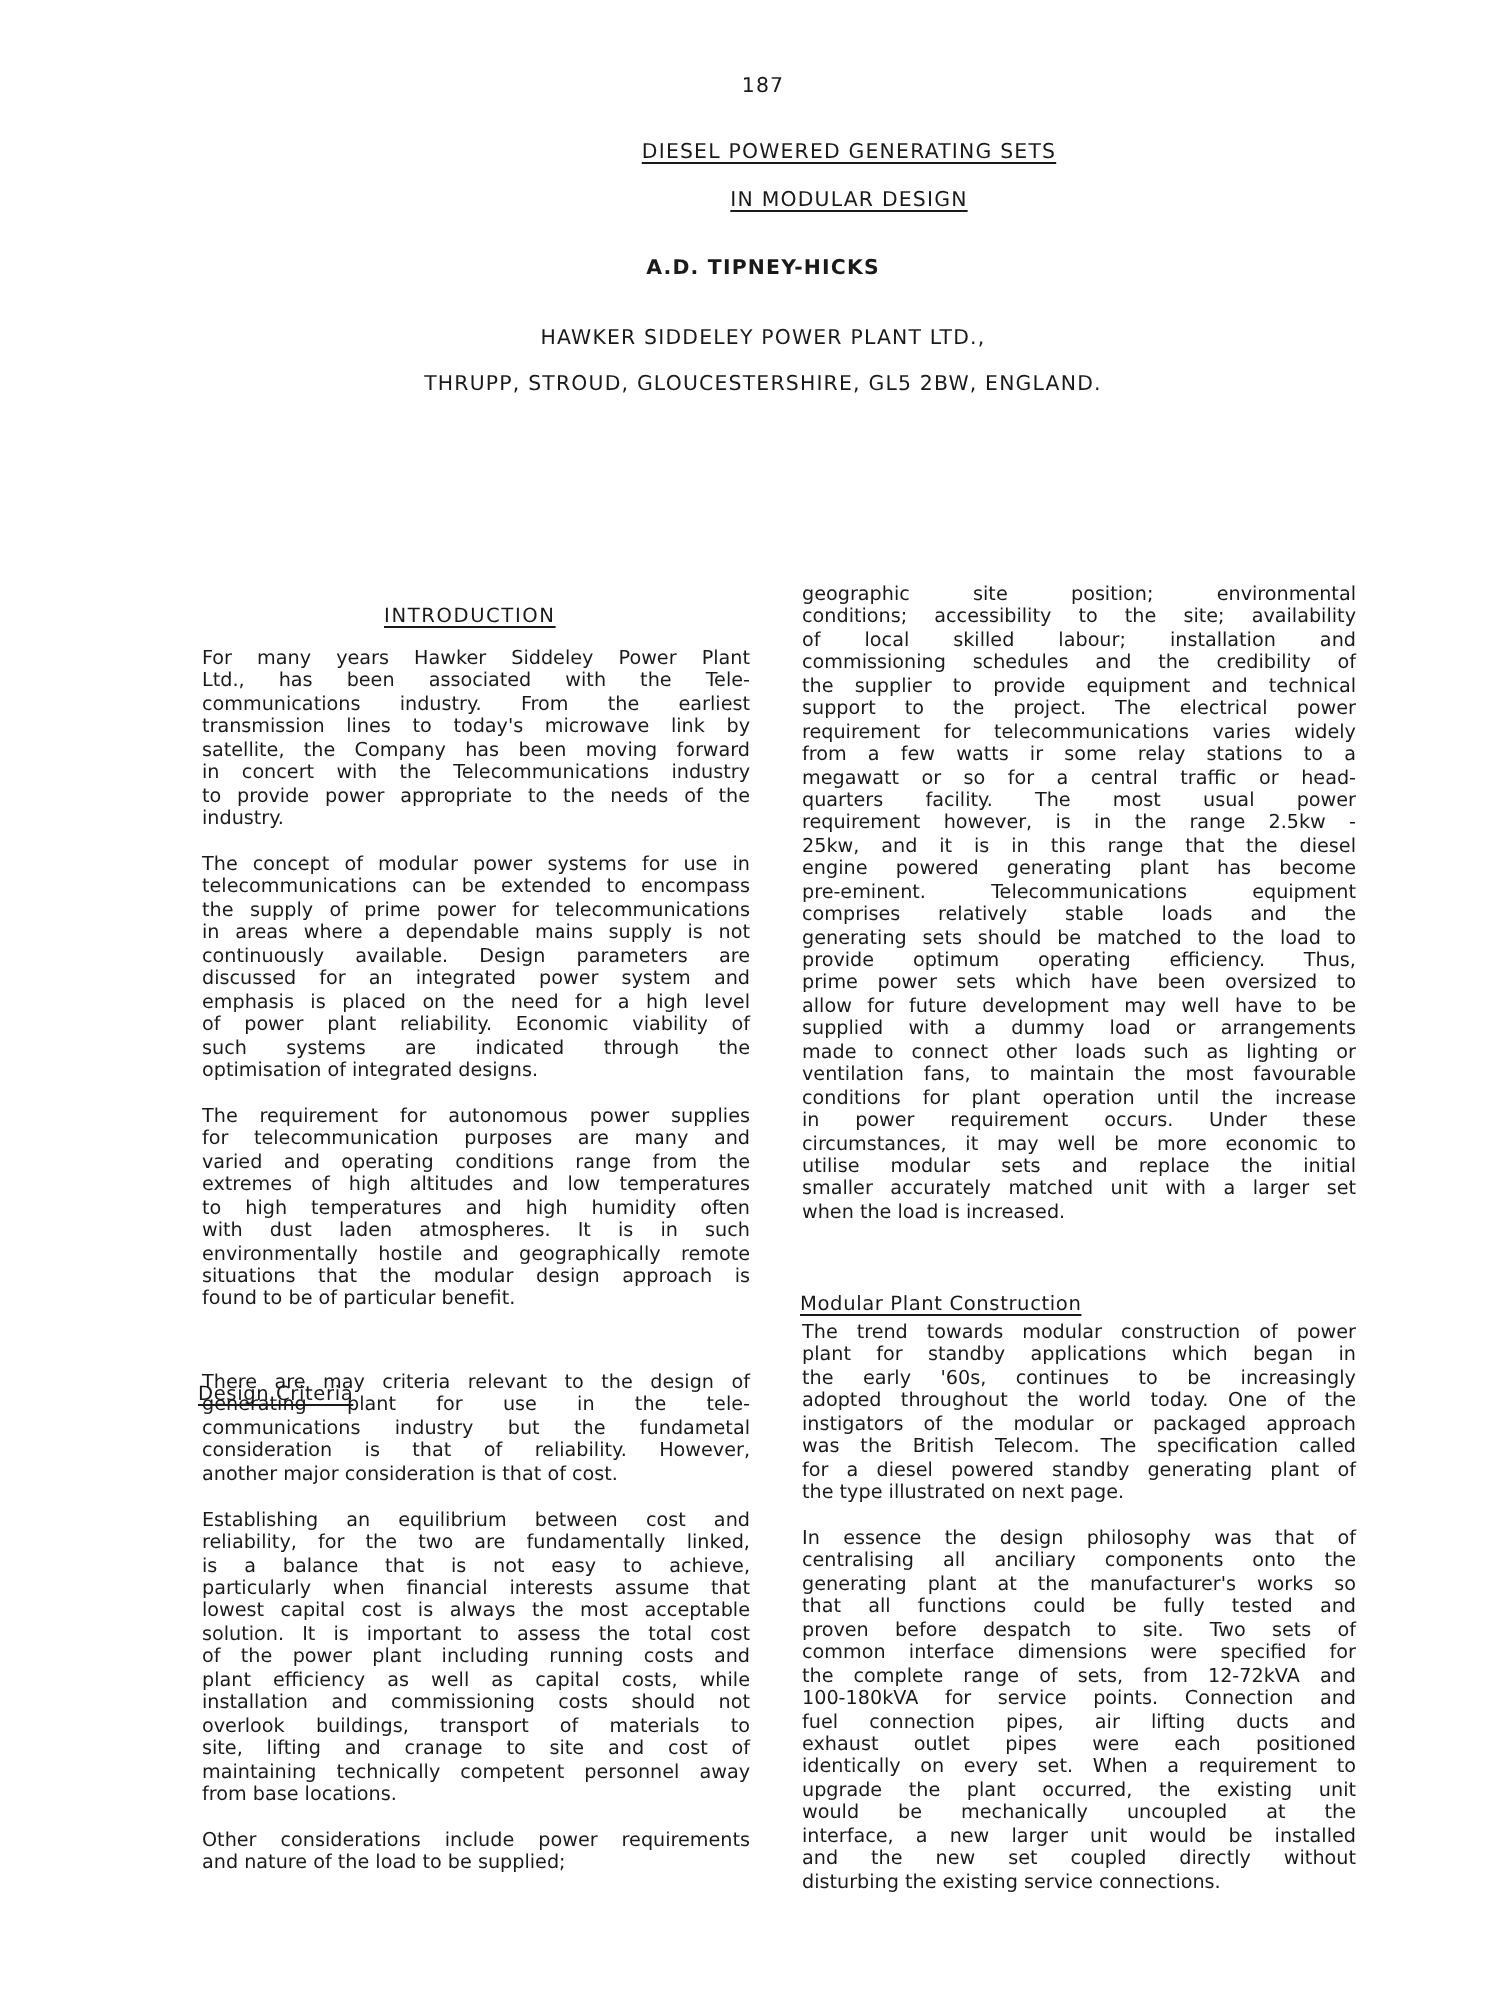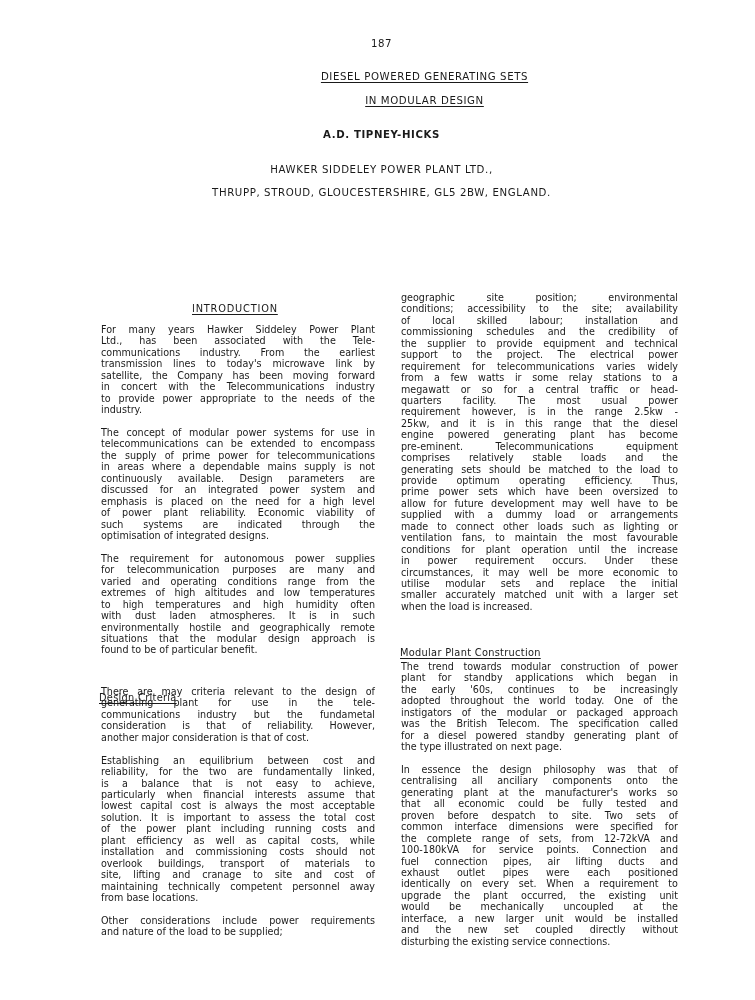--- a/index.html
+++ b/index.html
@@ -133,21 +133,21 @@
       <span class="ln">adopted throughout the world today. One of the</span>
       <span class="ln">instigators of the modular or packaged approach</span>
       <span class="ln">was the British Telecom. The specification called</span>
       <span class="ln">for a diesel powered standby generating plant of</span>
       <span class="ln last">the type illustrated on next page.</span>
     </div>
   <div class="para">
       <span class="ln">In essence the design philosophy was that of</span>
       <span class="ln">centralising all anciliary components onto the</span>
       <span class="ln">generating plant at the manufacturer's works so</span>
-      <span class="ln">that all economic could be fully tested and</span>
+      <span class="ln">that all functions could be fully tested and</span>
       <span class="ln">proven before despatch to site. Two sets of</span>
       <span class="ln">common interface dimensions were specified for</span>
       <span class="ln">the complete range of sets, from 12-72kVA and</span>
       <span class="ln">100-180kVA for service points. Connection and</span>
       <span class="ln">fuel connection pipes, air lifting ducts and</span>
       <span class="ln">exhaust outlet pipes were each positioned</span>
       <span class="ln">identically on every set. When a requirement to</span>
       <span class="ln">upgrade the plant occurred, the existing unit</span>
       <span class="ln">would be mechanically uncoupled at the</span>
       <span class="ln">interface, a new larger unit would be installed</span>

